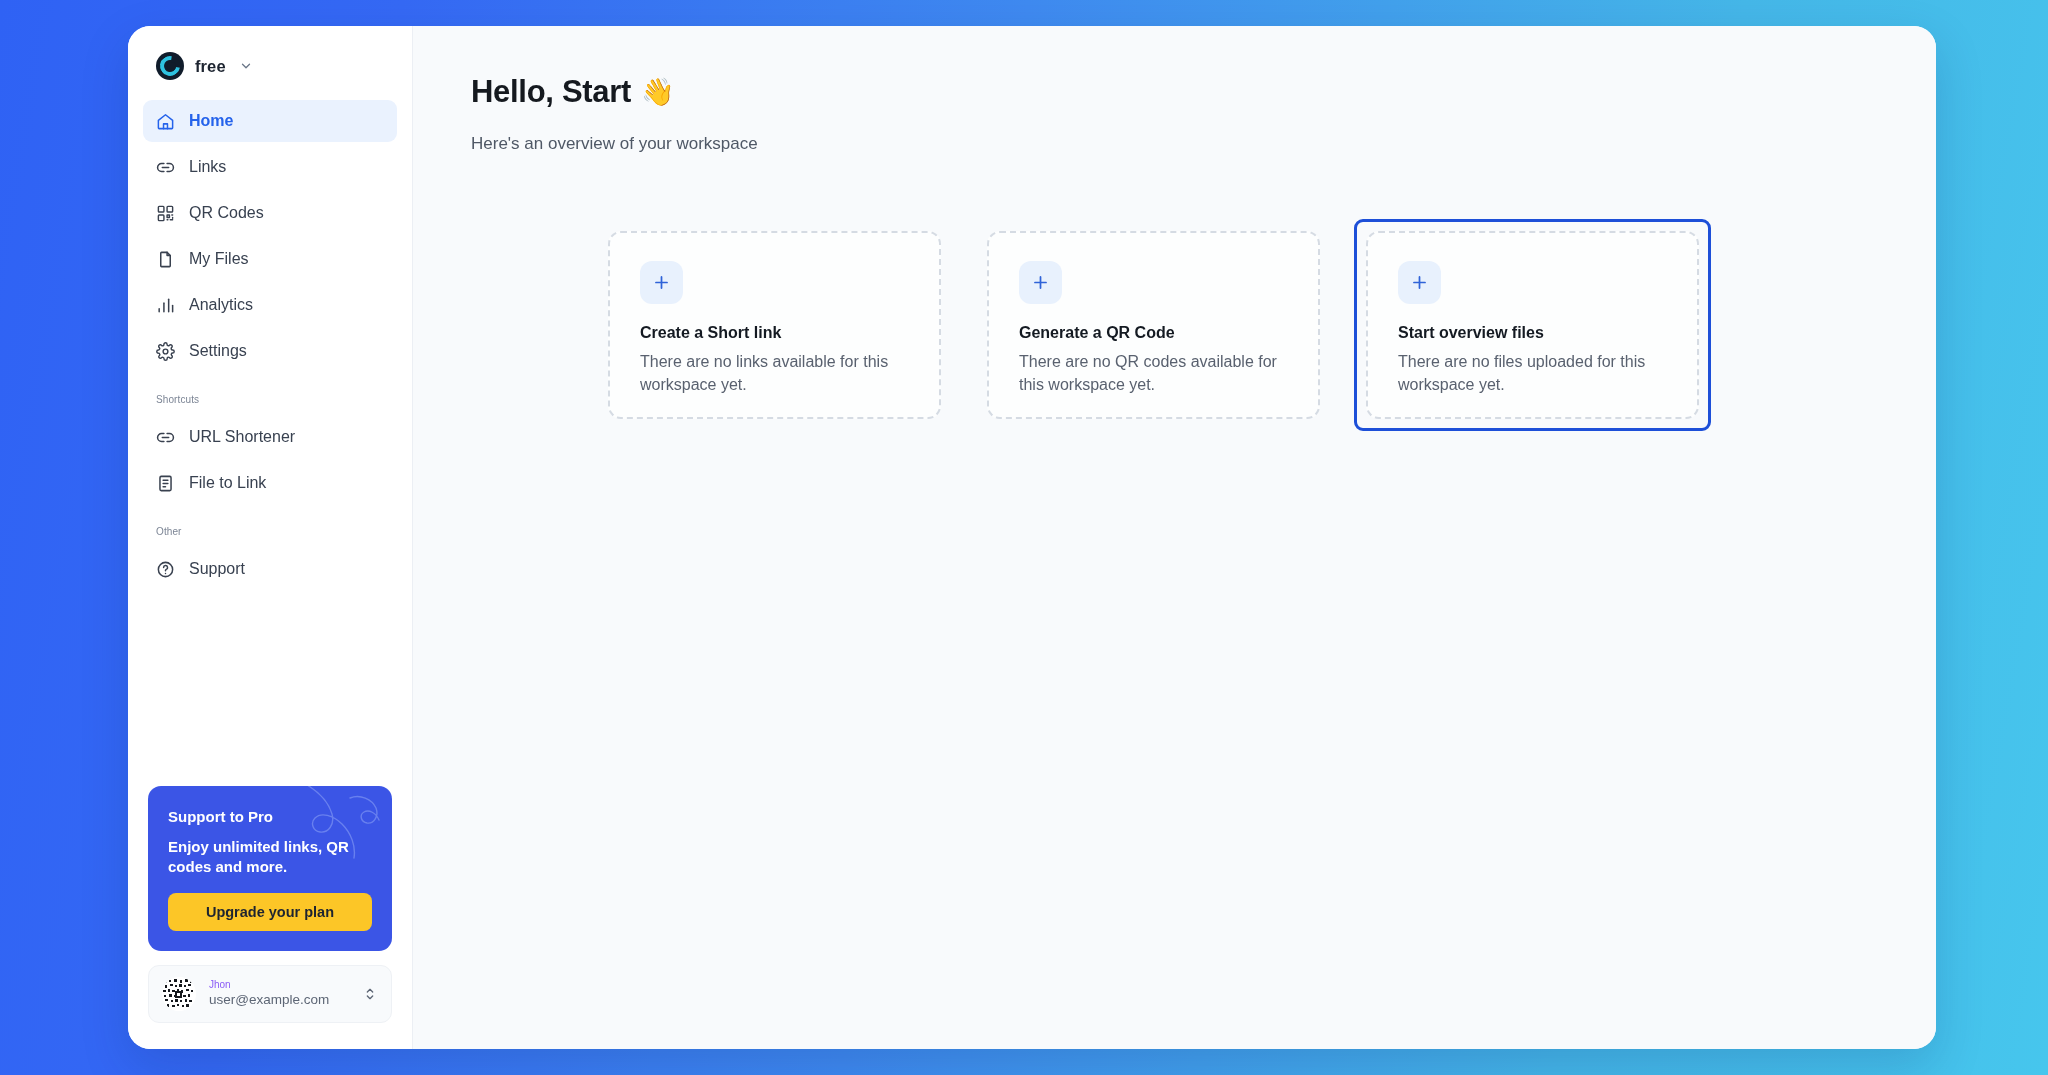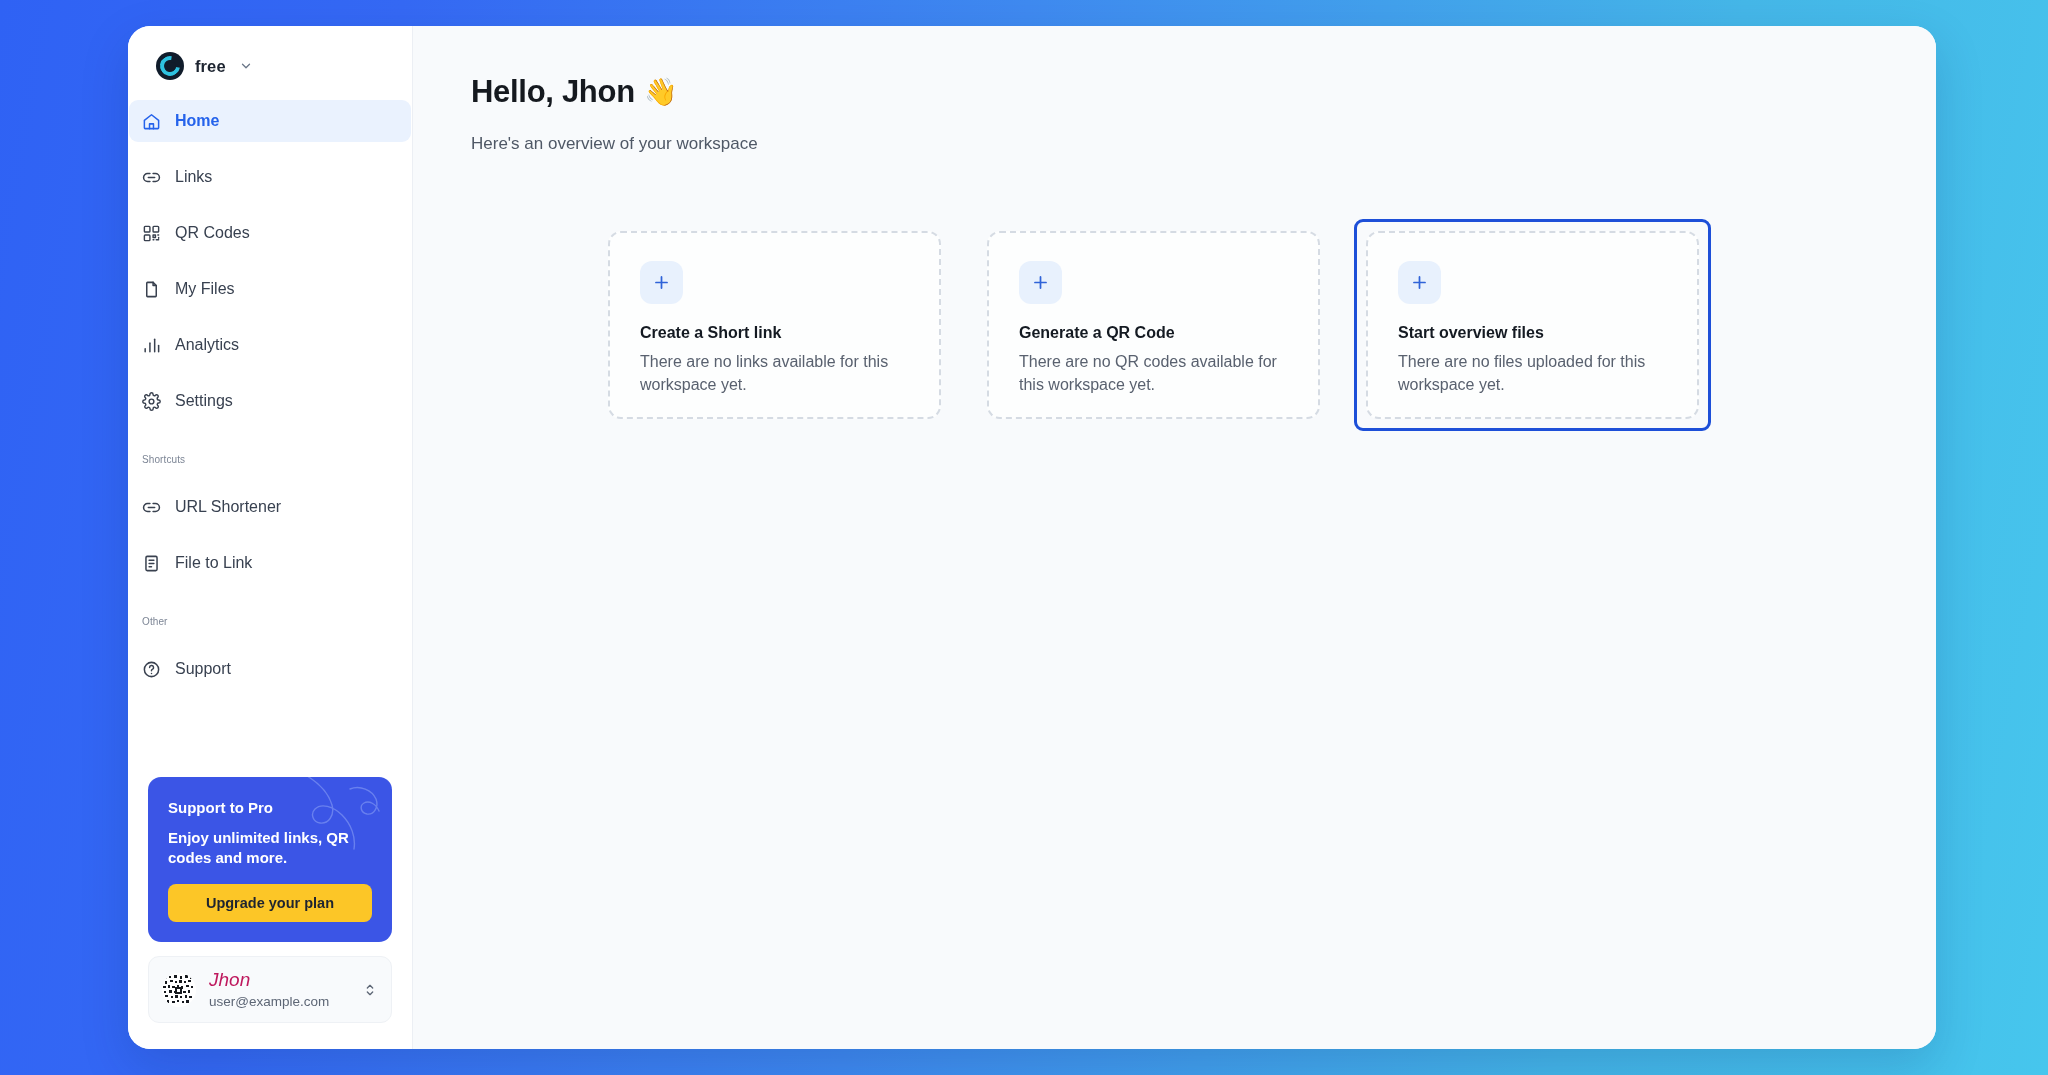--- a/index.html
+++ b/index.html
@@ -86,24 +86,24 @@
   }
   .chev-small {
     margin-left: 2px;
     width: 14px; height: 14px;
     color: #6a7688;
     display: inline-flex;
     align-items: center;
   }
 
   .nav {
-    padding: 0 1px;
+    padding: 0 15px;
     display: flex;
     flex-direction: column;
-    gap: 14px;
+    gap: 4px;
   }
 
   .nav-item {
     display: flex;
     align-items: center;
     gap: 14px;
     height: 42px;
     padding: 0 13px;
     border-radius: 9px;
     cursor: pointer;
@@ -203,24 +203,23 @@
   .avatar {
     width: 34px; height: 34px;
     flex: 0 0 34px;
     border-radius: 50%;
     overflow: hidden;
     background: #ffffff;
   }
   .avatar svg { display: block; width: 34px; height: 34px; }
   .user-meta { flex: 1 1 auto; min-width: 0; }
   .user-name {
-    font-size: 19px;
-    color: #be185d;
+    font-size: 10px;
+    color: #8b5cf6;
     line-height: 1.3;
-    font-style: italic;
   }
   .user-email {
     font-size: 13.5px;
     color: #5d6675;
     line-height: 1.35;
     overflow: hidden;
     text-overflow: ellipsis;
     white-space: nowrap;
   }
   .updown-icon {
@@ -512,21 +511,21 @@
             <polyline points="16 15 12 19 8 15"></polyline>
           </svg>
       </span>
     </div>
 
   </aside>
 
   <main class="main">
 
     <h1 class="page-title">
-      <span>Hello, Jhon</span>
+      <span>Hello, Start</span>
       <span class="wave">👋</span>
     </h1>
     <p class="page-subtitle">Here's an overview of your workspace</p>
 
     <div class="cards-row">
 
       <div class="card-wrap">
         <div class="empty-card">
           <div class="plus-tile">
             <svg viewBox="0 0 24 24" fill="none" stroke="currentColor" stroke-width="2.2" stroke-linecap="round">

